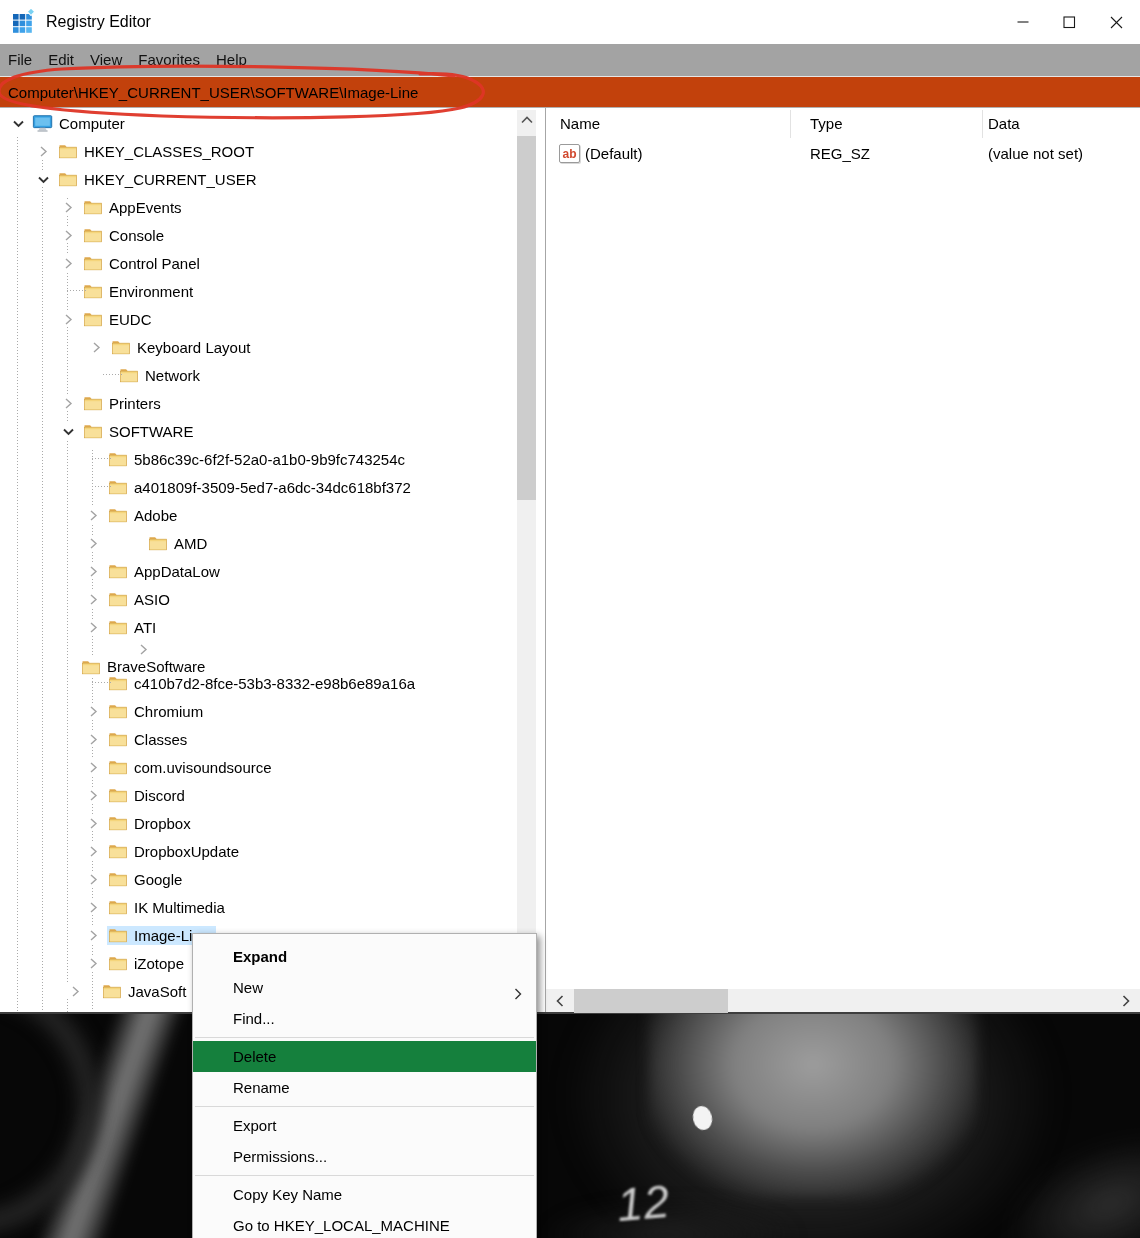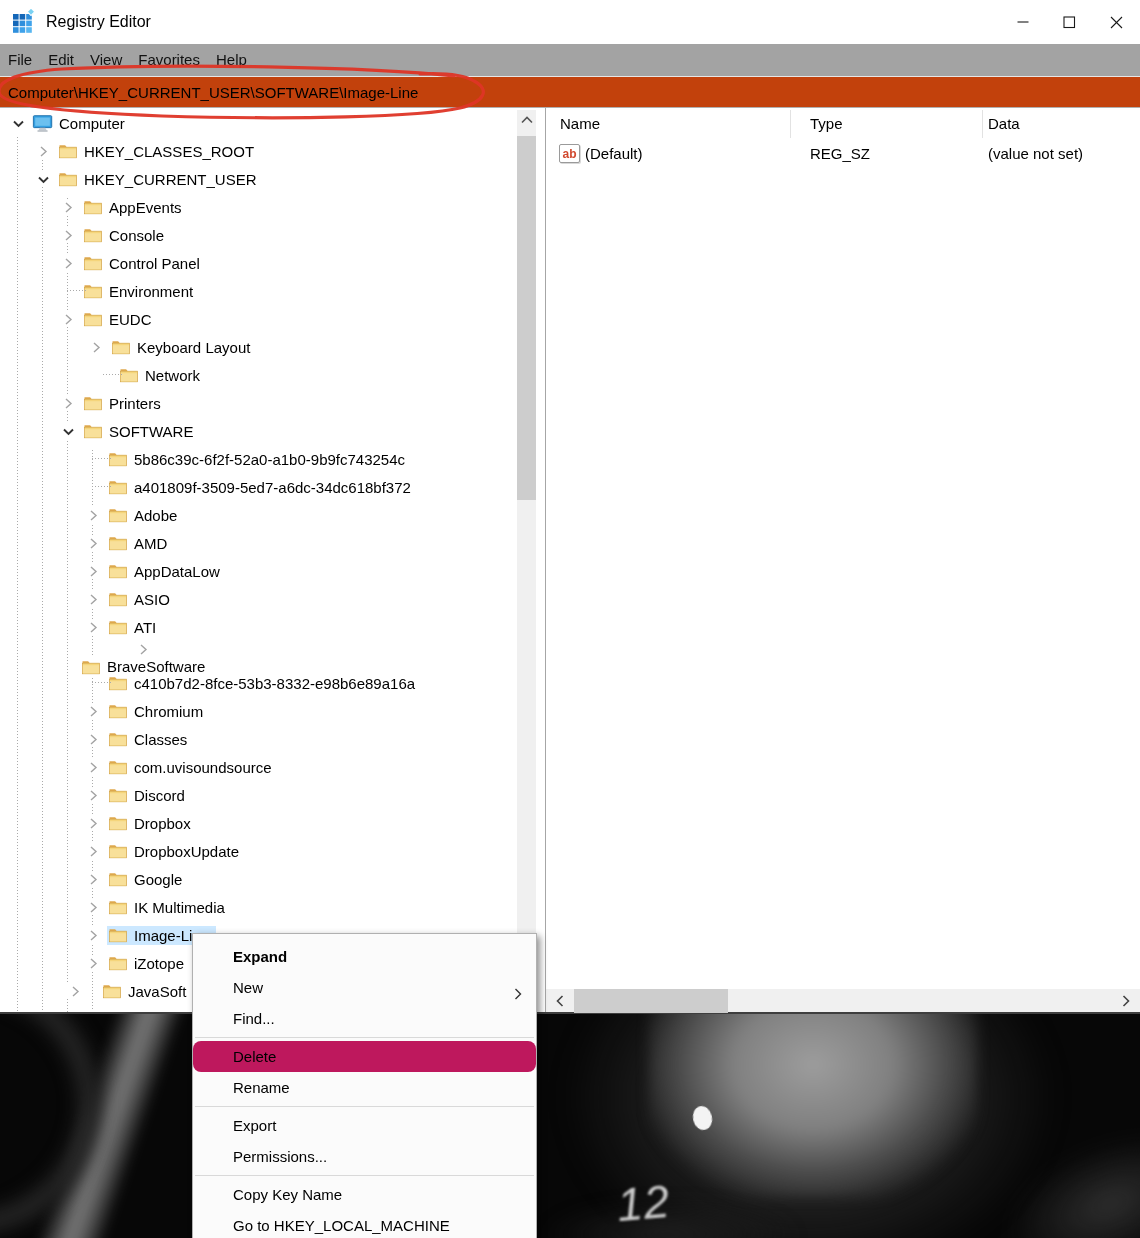--- a/index.html
+++ b/index.html
@@ -82,21 +82,21 @@
   #h-arrow-right { right:2px; }
   #h-thumb { position:absolute; left:28px; top:0; width:154px; height:24px; background:#cdcdcd; }
 
   
   #ctxmenu { position:absolute; left:192px; top:933px; width:345px; height:330px; z-index:40;
              background:#fbfbfb; border:1px solid #b0b0b0; box-shadow:3px 3px 7px rgba(0,0,0,.45);
              padding-top:7px; }
   .mi { position:relative; height:31px; line-height:31px; padding-left:40px; font-size:15px;
         color:#000; white-space:nowrap; }
   .mi.bold { font-weight:bold; }
-  .mi.hl { background:#be185d;border-radius:8px; }
+  .mi.hl { background:#15803d; }
   .mi .subarrow { position:absolute; right:14px; top:8px; }
   .msep { height:1px; background:#d9d9d9; margin:3px 2px; }
 
   
   #photo { position:absolute; left:0; top:1014px; width:1140px; height:224px; background:#070707;
            overflow:hidden; }
   #photo .halo { position:absolute; left:560px; top:-70px; width:500px; height:340px;
       background:radial-gradient(ellipse at 50% 45%, #3c3c3c 0%, rgba(0,0,0,0) 70%);
       filter:blur(12px); }
   #photo .blob { position:absolute; left:648px; top:-46px; width:330px; height:230px;
@@ -412,21 +412,21 @@
               <span class="ticon">
                 <svg width="20" height="16" viewBox="0 0 20 16">
                   <path d="M1.5 2.2 h5.6 l1.9 2.4 h-7.5 z" fill="#dfa94e"></path>
                   <rect x="1.5" y="4.2" width="16.9" height="10.6" fill="#f5d57b" stroke="#d2a244" stroke-width="0.7"></rect>
                   <path d="M1.9 6.2 h16.1 v8.2 h-16.1 z" fill="#f8e09a"></path>
                 </svg>
               </span>
               <span class="tlabel">Adobe</span>
             </span>
           </div>
-          <div class="tree-row" style="top: 421px; padding-left: 85px;">
+          <div class="tree-row" style="top: 421px; padding-left: 85px; gap: 40px;">
             <span class="chev collapsed">
               <svg width="16" height="16">
                 <path d="M6 4 L11 8.5 L6 13" fill="none" stroke="#a3a3a3" stroke-width="1.4"></path>
               </svg>
             </span>
             <span class="rowc">
               <span class="ticon">
                 <svg width="20" height="16" viewBox="0 0 20 16">
                   <path d="M1.5 2.2 h5.6 l1.9 2.4 h-7.5 z" fill="#dfa94e"></path>
                   <rect x="1.5" y="4.2" width="16.9" height="10.6" fill="#f5d57b" stroke="#d2a244" stroke-width="0.7"></rect>

